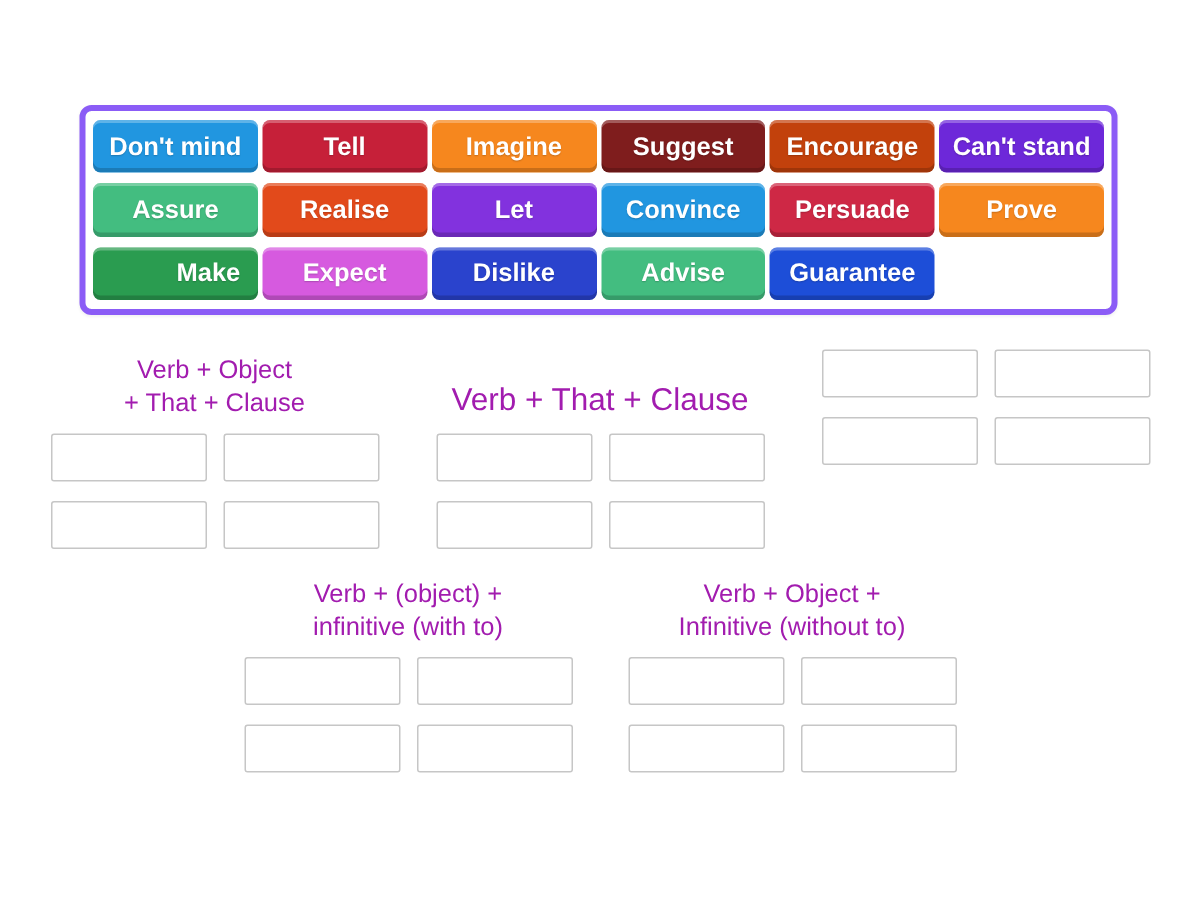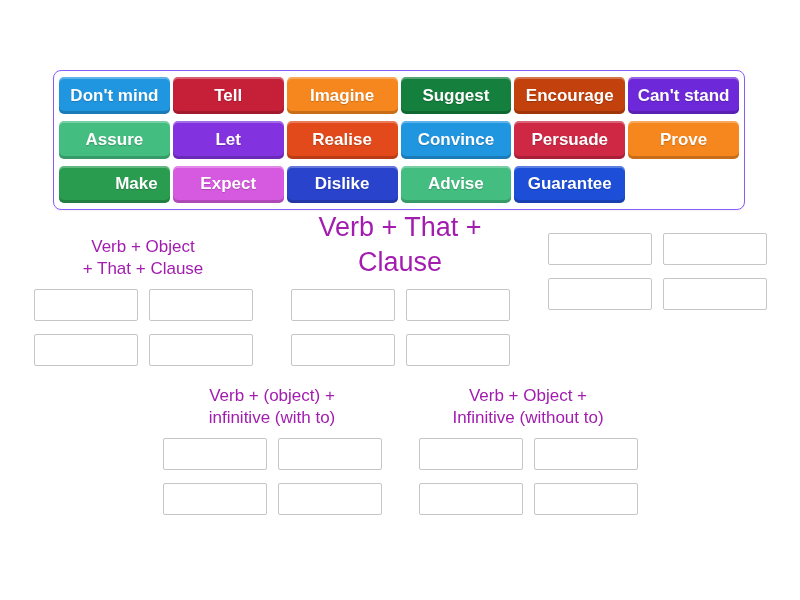--- a/index.html
+++ b/index.html
@@ -11,21 +11,21 @@
     overflow:hidden;
   }
 
   
   .tray{
     position:absolute;
     left:53px;top:70px;
     width:692px;height:140px;
     box-sizing:border-box;
     background:#ffffff;
-    border:1px solid #8b5cf6;
+    border:4px solid #8b5cf6;
     border-radius:8px;
     box-shadow:0 1px 2px rgba(0,0,0,0.05);
     padding:6px 5px;
     display:grid;
     grid-template-columns:repeat(6,1fr);
     grid-auto-rows:1fr;
     column-gap:3px;
     row-gap:7px;
   }
   .tile{
@@ -74,41 +74,41 @@
     box-sizing:border-box;
     background:#ffffff;
     border:1px solid #c6c6c6;
     border-radius:2px;
   }
 
   
   .g1{left:33px;  top:233px; width:220px;}
   .g1 .glabel{height:56px; font-size:17px;}
   .g2{left:290px; top:233px; width:220px;}
-  .g2 .glabel{height:56px; font-size:27px;}
+  .g2 .glabel{height:56px; font-size:21px;}
   .g3{left:547px; top:233px; width:220px;}
   .g3 .glabel{height:56px; font-size:19px;}
   .g4{left:162px; top:385px; width:220px;}
   .g4 .glabel{height:53px; font-size:17px;}
   .g5{left:418px; top:385px; width:220px;}
   .g5 .glabel{height:53px; font-size:17px;}
 </style>
 </head>
 <body>
 
 <div class="tray" id="tray">
     <div class="tile" style="background: rgb(33, 150, 224);">Don't mind</div>
     <div class="tile" style="background: rgb(198, 32, 57);">Tell</div>
     <div class="tile" style="background: rgb(246, 135, 30);">Imagine</div>
-    <div class="tile" style="background: #15803d;">Suggest</div>
+    <div class="tile" style="background: #7f1d1d;">Suggest</div>
     <div class="tile" style="background: #c2410c;">Encourage</div>
     <div class="tile" style="background: #6d28d9;">Can't stand</div>
     <div class="tile" style="background: rgb(67, 189, 128);">Assure</div>
+    <div class="tile" style="background: rgb(226, 74, 27);">Realise</div>
     <div class="tile" style="background: rgb(130, 50, 222);">Let</div>
-    <div class="tile" style="background: rgb(226, 74, 27);">Realise</div>
     <div class="tile" style="background: rgb(33, 150, 224);">Convince</div>
     <div class="tile" style="background: rgb(206, 40, 69);">Persuade</div>
     <div class="tile" style="background: rgb(246, 135, 30);">Prove</div>
     <div class="tile" style="background: rgb(42, 156, 80); padding-left: 44px;">Make</div>
     <div class="tile" style="background: rgb(214, 90, 223);">Expect</div>
     <div class="tile" style="background: rgb(42, 67, 205);">Dislike</div>
     <div class="tile" style="background: rgb(67, 189, 128);">Advise</div>
     <div class="tile" style="background: #1d4ed8;">Guarantee</div>
   </div>
 

